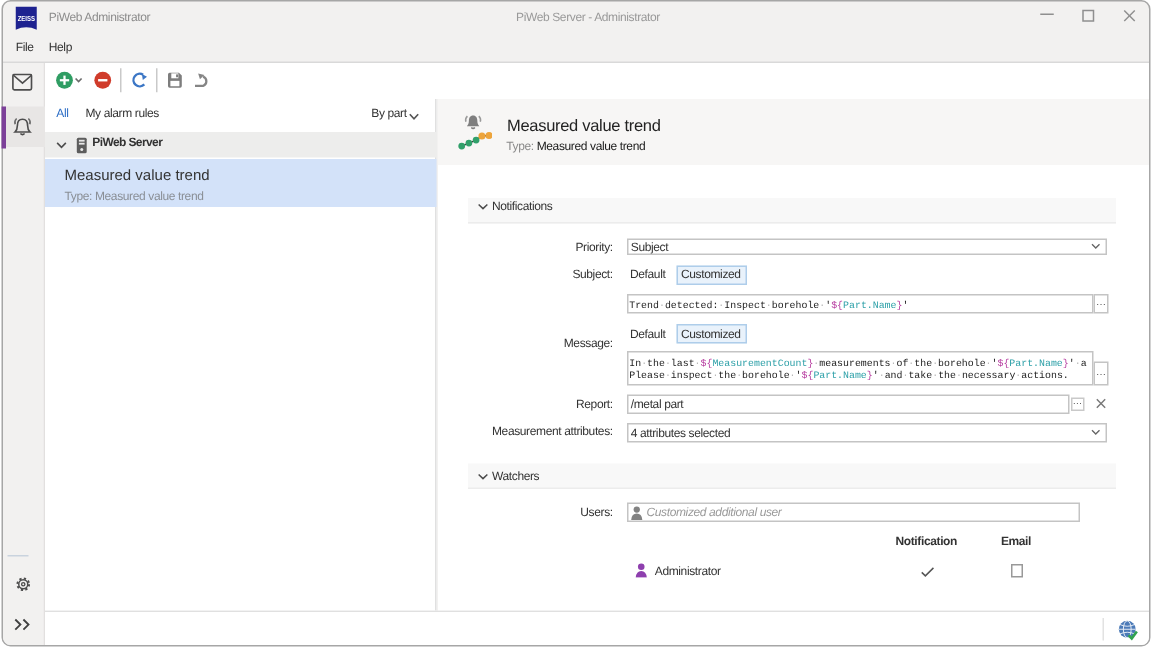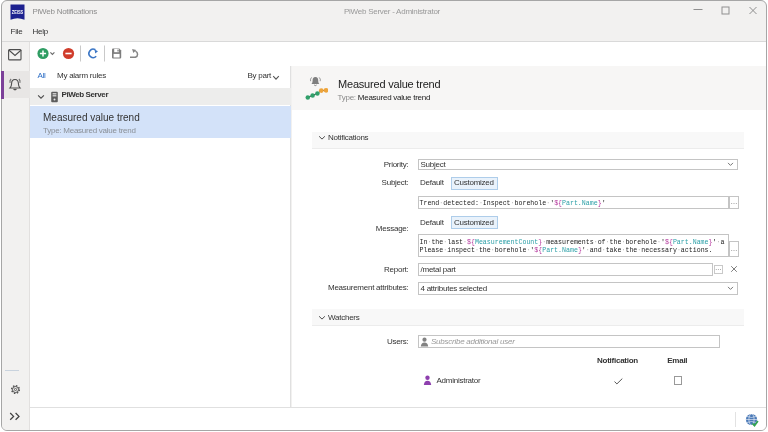--- a/index.html
+++ b/index.html
@@ -9,21 +9,21 @@
 b1{color:#b5399e;font-style:normal;font-weight:normal}
 b2{color:#2da0a8;font-style:normal;font-weight:normal}
 .mono i{color:#b8b8b8;font-style:normal}
 </style></head><body>
 <div class="win"></div>
 
 <svg class="abs" style="left:9.5px;top:3.5px" width="15" height="17" viewBox="0 0 15 17">
   <path d="M0.5,0.5 H14.5 V15.8 Q7.5,12.6 0.5,15.8 Z" fill="#1e2290"></path>
   <text x="7.5" y="9.8" font-size="4.9" font-weight="bold" fill="#fff" text-anchor="middle" textLength="11.5" lengthAdjust="spacingAndGlyphs" font-family="Liberation Sans">ZEISS</text>
 </svg>
-<div class="txt" style="left:32.5px;top:6.5px;color:#8c8c8c">PiWeb Notifications</div>
+<div class="txt" style="left:32.5px;top:6.5px;color:#8c8c8c">PiWeb Administrator</div>
 <div class="txt" style="left:392px;top:6.5px;color:#999;transform:translateX(-50%)">PiWeb Server - Administrator</div>
 <svg class="abs" style="left:690px;top:4px" width="72" height="12" viewBox="0 0 72 12">
   <line x1="3.5" y1="5.5" x2="12.5" y2="5.5" stroke="#8f8f8f" stroke-width="1"></line>
   <rect x="32" y="3" width="7" height="7" fill="none" stroke="#8f8f8f" stroke-width="1"></rect>
   <line x1="59.5" y1="3" x2="66.5" y2="10" stroke="#8f8f8f" stroke-width="1"></line>
   <line x1="66.5" y1="3" x2="59.5" y2="10" stroke="#8f8f8f" stroke-width="1"></line>
 </svg>
 
 <div class="txt" style="left:10.5px;top:27px">File</div>
 <div class="txt" style="left:32.5px;top:27px">Help</div>
@@ -176,21 +176,21 @@
     <path d="M1.1,1.3 L4,4.1 L6.9,1.3" fill="none" stroke="#4d4d4d" stroke-width="1"></path>
   </svg>
 <div class="txt" style="left:328px;top:313.2px">Watchers</div>
 
 <div class="txt" style="right:359.5px;top:337px">Users:</div>
 <div class="abs" style="left:417.5px;top:334.8px;width:302px;height:13.5px;background:#fff;border:1px solid #c4c4c4"></div>
 <svg class="abs" style="left:419.5px;top:337px" width="9" height="10" viewBox="0 0 9 10">
   <circle cx="4.5" cy="2.7" r="2.1" fill="#828282"></circle>
   <path d="M0.8,9.6 Q1.2,5.4 4.5,5.4 Q7.8,5.4 8.2,9.6 Z" fill="#828282"></path>
 </svg>
-<div class="txt" style="left:431px;top:337.4px;font-style:italic;color:#9a9a9a">Subscribe additional user</div>
+<div class="txt" style="left:431px;top:337.4px;font-style:italic;color:#9a9a9a">Customized additional user</div>
 
 <div class="txt" style="left:617.5px;top:356.3px;font-weight:bold;transform:translateX(-50%)">Notification</div>
 <div class="txt" style="left:677.3px;top:356.3px;font-weight:bold;transform:translateX(-50%)">Email</div>
 
 <svg class="abs" style="left:423px;top:374.5px" width="9" height="10.5" viewBox="0 0 9 10.5">
   <circle cx="4.5" cy="2.8" r="2.2" fill="#8e3fae"></circle>
   <path d="M0.8,10.1 Q1.2,5.7 4.5,5.7 Q7.8,5.7 8.2,10.1 Z" fill="#8e3fae"></path>
 </svg>
 <div class="txt" style="left:436.5px;top:375.5px">Administrator</div>
 <svg class="abs" style="left:613px;top:377px" width="11" height="9" viewBox="0 0 11 9">

